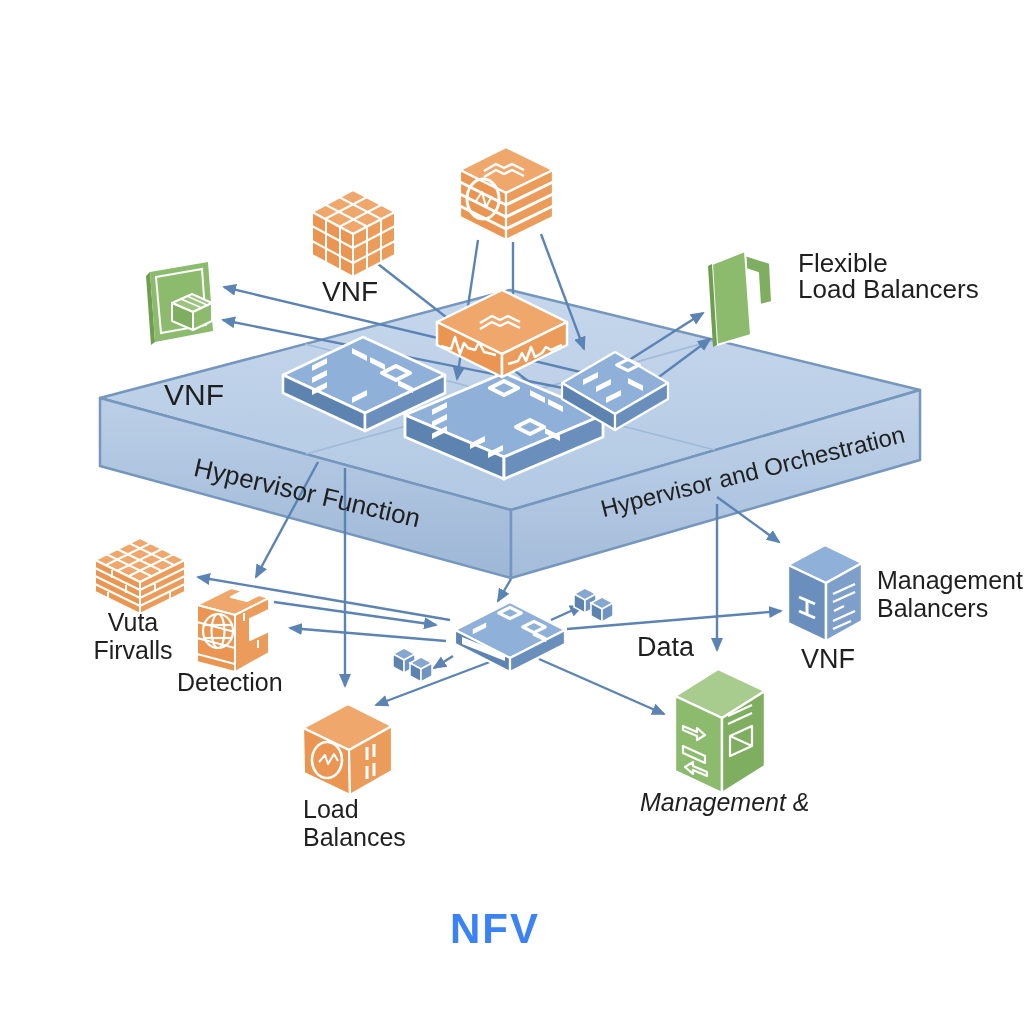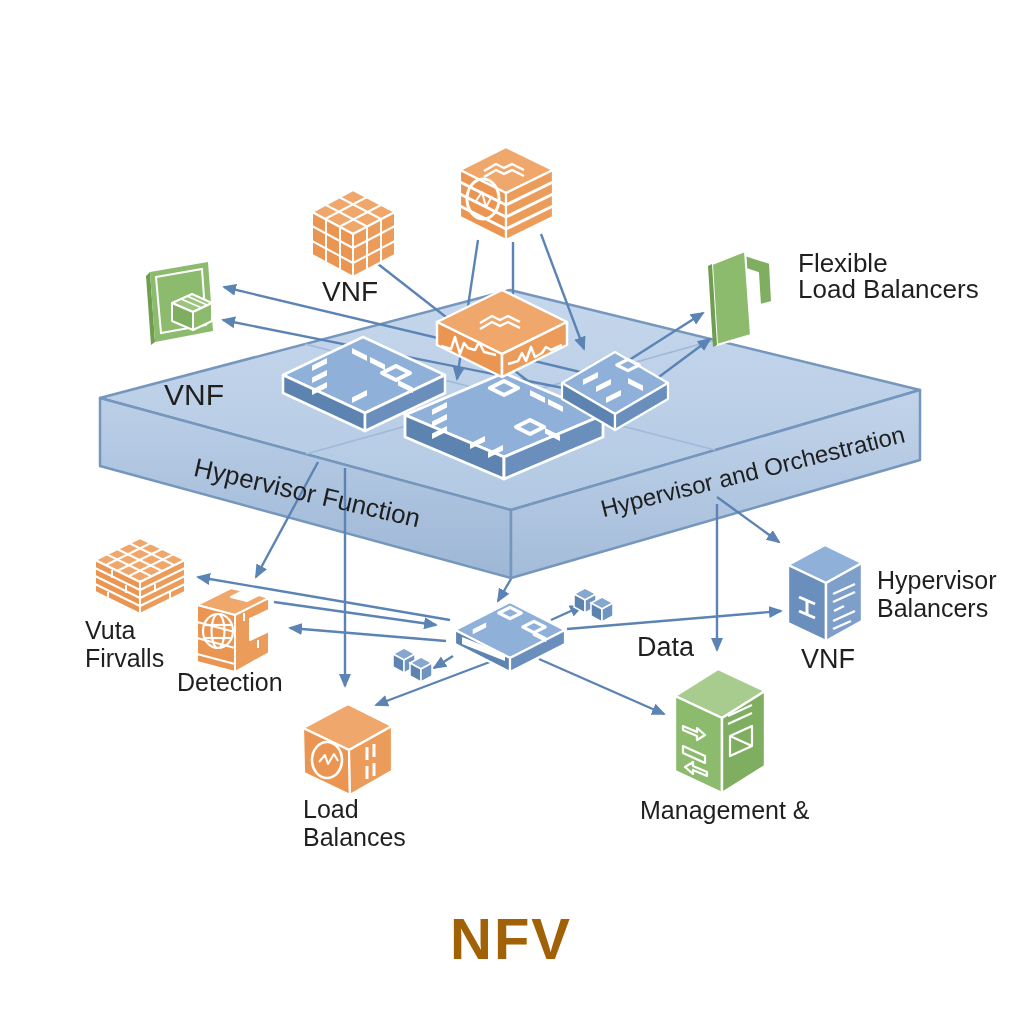--- a/index.html
+++ b/index.html
@@ -1,24 +1,24 @@
 <!DOCTYPE html>
 <html style="--background: #ffffff; --platform-top: #bfd2e8; --platform-side: #abc2de; --platform-edge: #7596bd; --arrow: #5b84b5; --blue-box: #6a8fbd; --blue-box-top: #8fb0d8; --orange-box: #ea9552; --orange-box-top: #f0a76b; --green-box: #8cbb6e; --text: #1f1f1f;"><head>
 <meta charset="utf-8">
 <style>
   html,body{margin:0;padding:0;background:#fff;}
   .stage{position:relative;width:1024px;height:1024px;background:var(--background,#fff);overflow:hidden;
          font-family:"Liberation Sans",sans-serif;}
   .stage svg{position:absolute;left:0;top:0;}
   .lbl{position:absolute;color:var(--text,#1f1f1f);white-space:nowrap;}
   .lbl .ln{display:block;}
-  .c{text-align:left;margin-top:8px;}
+  .c{text-align:center;}
   #lbl-hyp-left{transform:rotate(13deg);transform-origin:left top;font-size:26px;}
   #lbl-hyp-right{transform:rotate(-14deg);transform-origin:left top;font-size:24px;}
-  #lbl-nfv{font-size:58px;font-weight:bold;letter-spacing:2px;color:#a16207;}
+  #lbl-nfv{font-size:42px;font-weight:bold;letter-spacing:2px;color:#3b82f6;}
 </style>
 </head>
 <body>
 
 <div class="stage">
 
 <svg width="1024" height="1024" viewBox="0 0 1024 1024">
 <defs>
   <linearGradient id="gTop" x1="0" y1="0" x2="0" y2="1">
     <stop offset="0" stop-color="#c6d7ec"></stop>
@@ -325,25 +325,25 @@
 <div class="lbl" style="left:177px;top:668px;font-size:25px;">Detection</div>
 
 <div class="lbl" style="left:303px;top:795px;font-size:25px;line-height:28px;">
   <span class="ln">Load</span>
   <span class="ln">Balances</span>
 </div>
 
 <div class="lbl" style="left:593px;top:632px;font-size:27px;margin-left:44px;">Data</div>
 
 <div class="lbl" style="left:877px;top:566px;font-size:25px;line-height:28px;">
-  <span class="ln">Hypervisor</span>
+  <span class="ln">Management</span>
   <span class="ln">Balancers</span>
 </div>
 
 <div class="lbl" style="left:801px;top:644px;font-size:27px;">VNF</div>
 
-<div class="lbl c" style="left:640px;top:788px;width:168px;font-size:25px;line-height:28px;">
+<div class="lbl c" style="left:640px;top:788px;width:168px;font-size:25px;line-height:28px;font-style:italic;">
   <span class="ln">Management &amp;</span>
 </div>
 
 <div class="lbl" id="lbl-nfv" style="left:450px;top:905px;">NFV</div>
 
 </div>
 
 </body></html>

